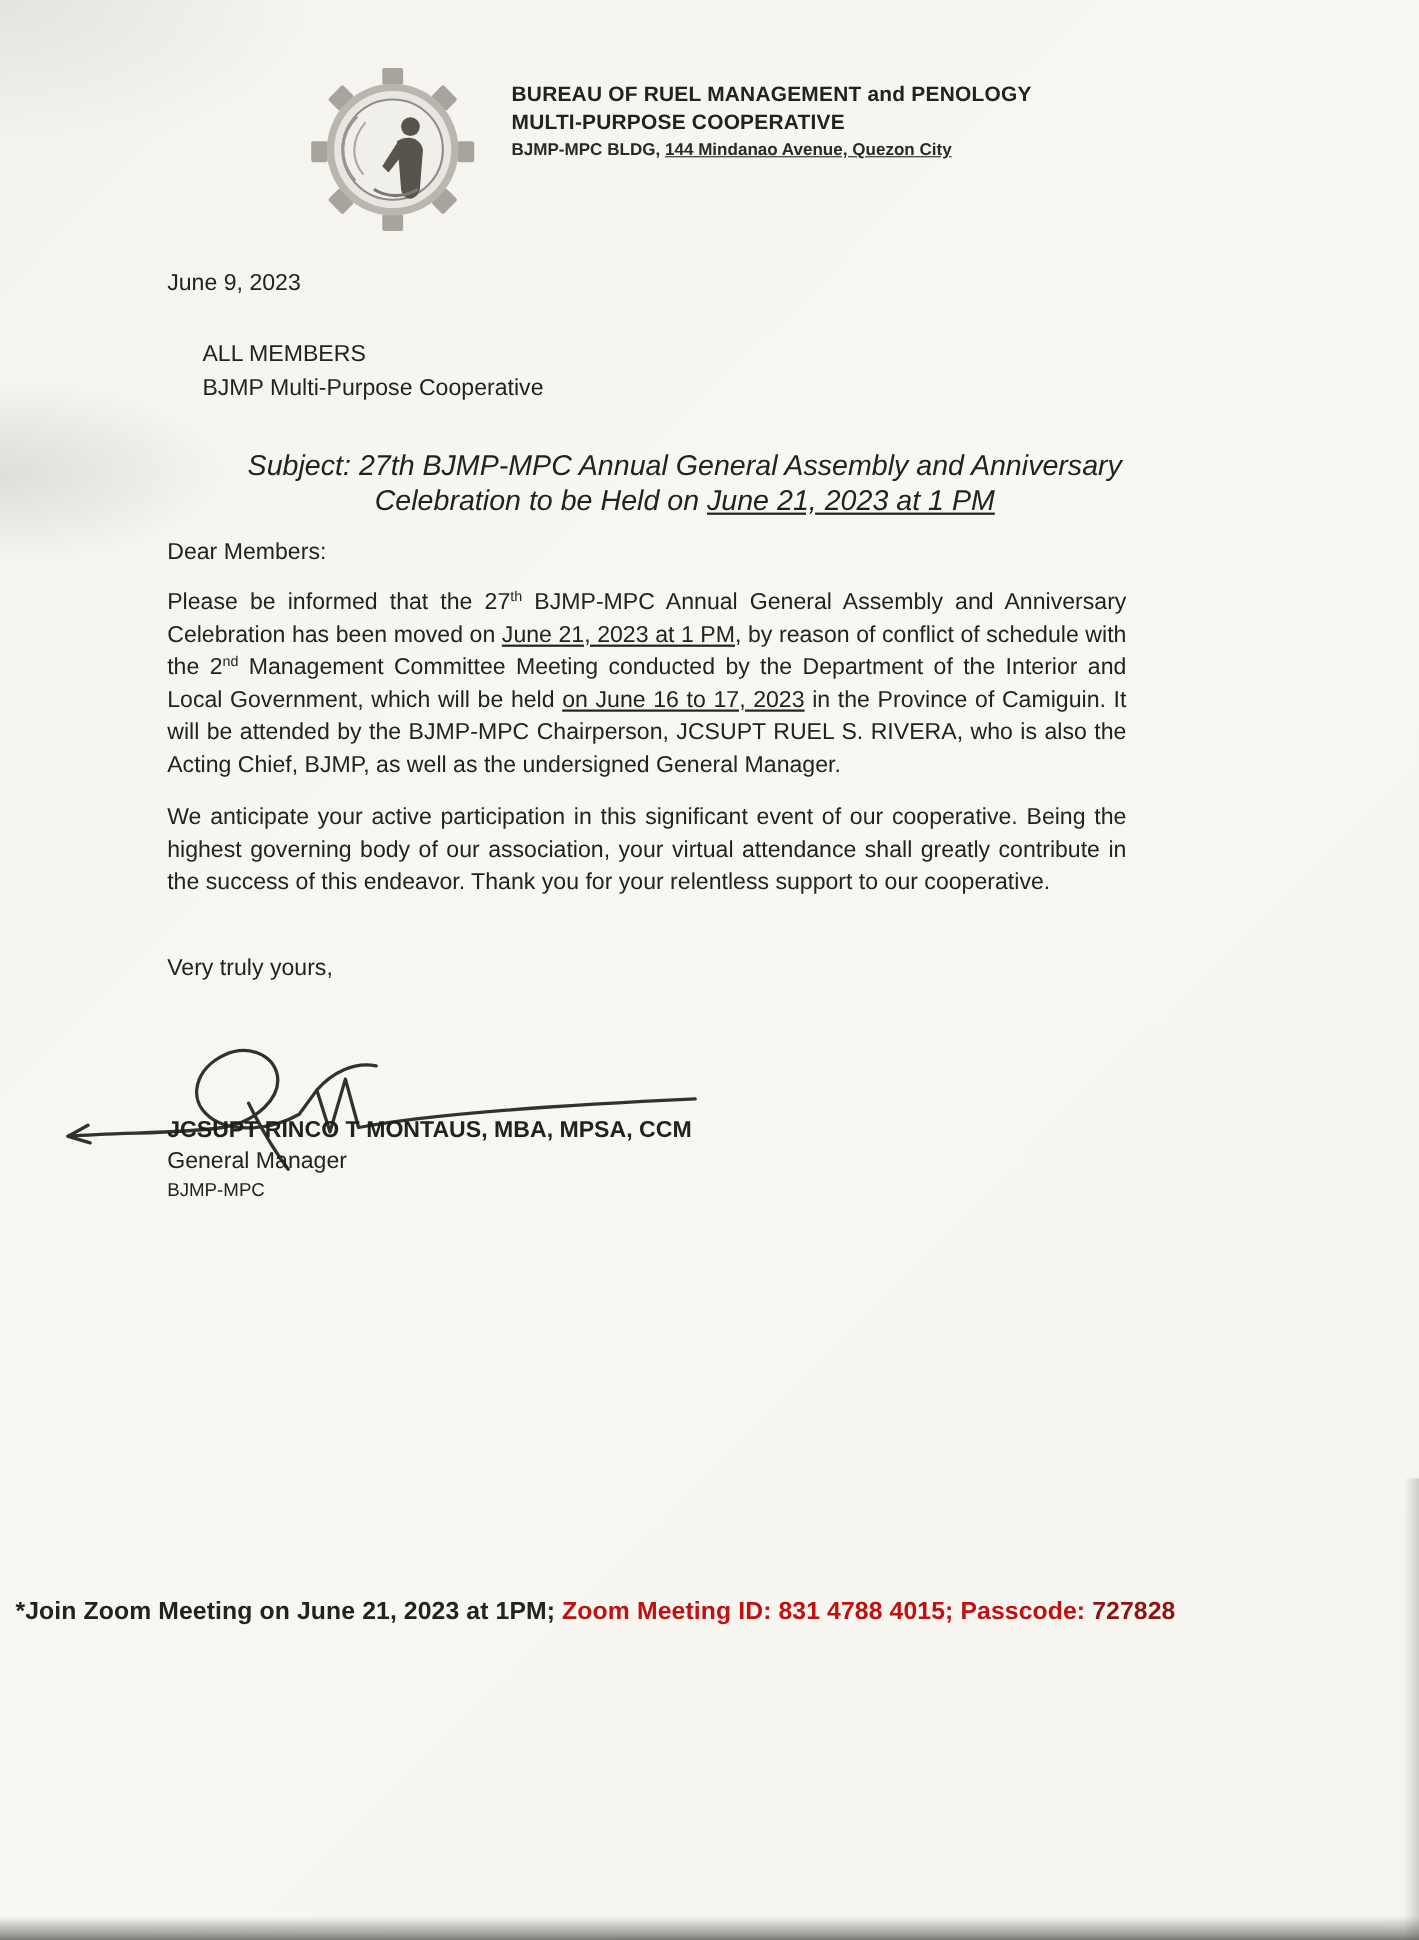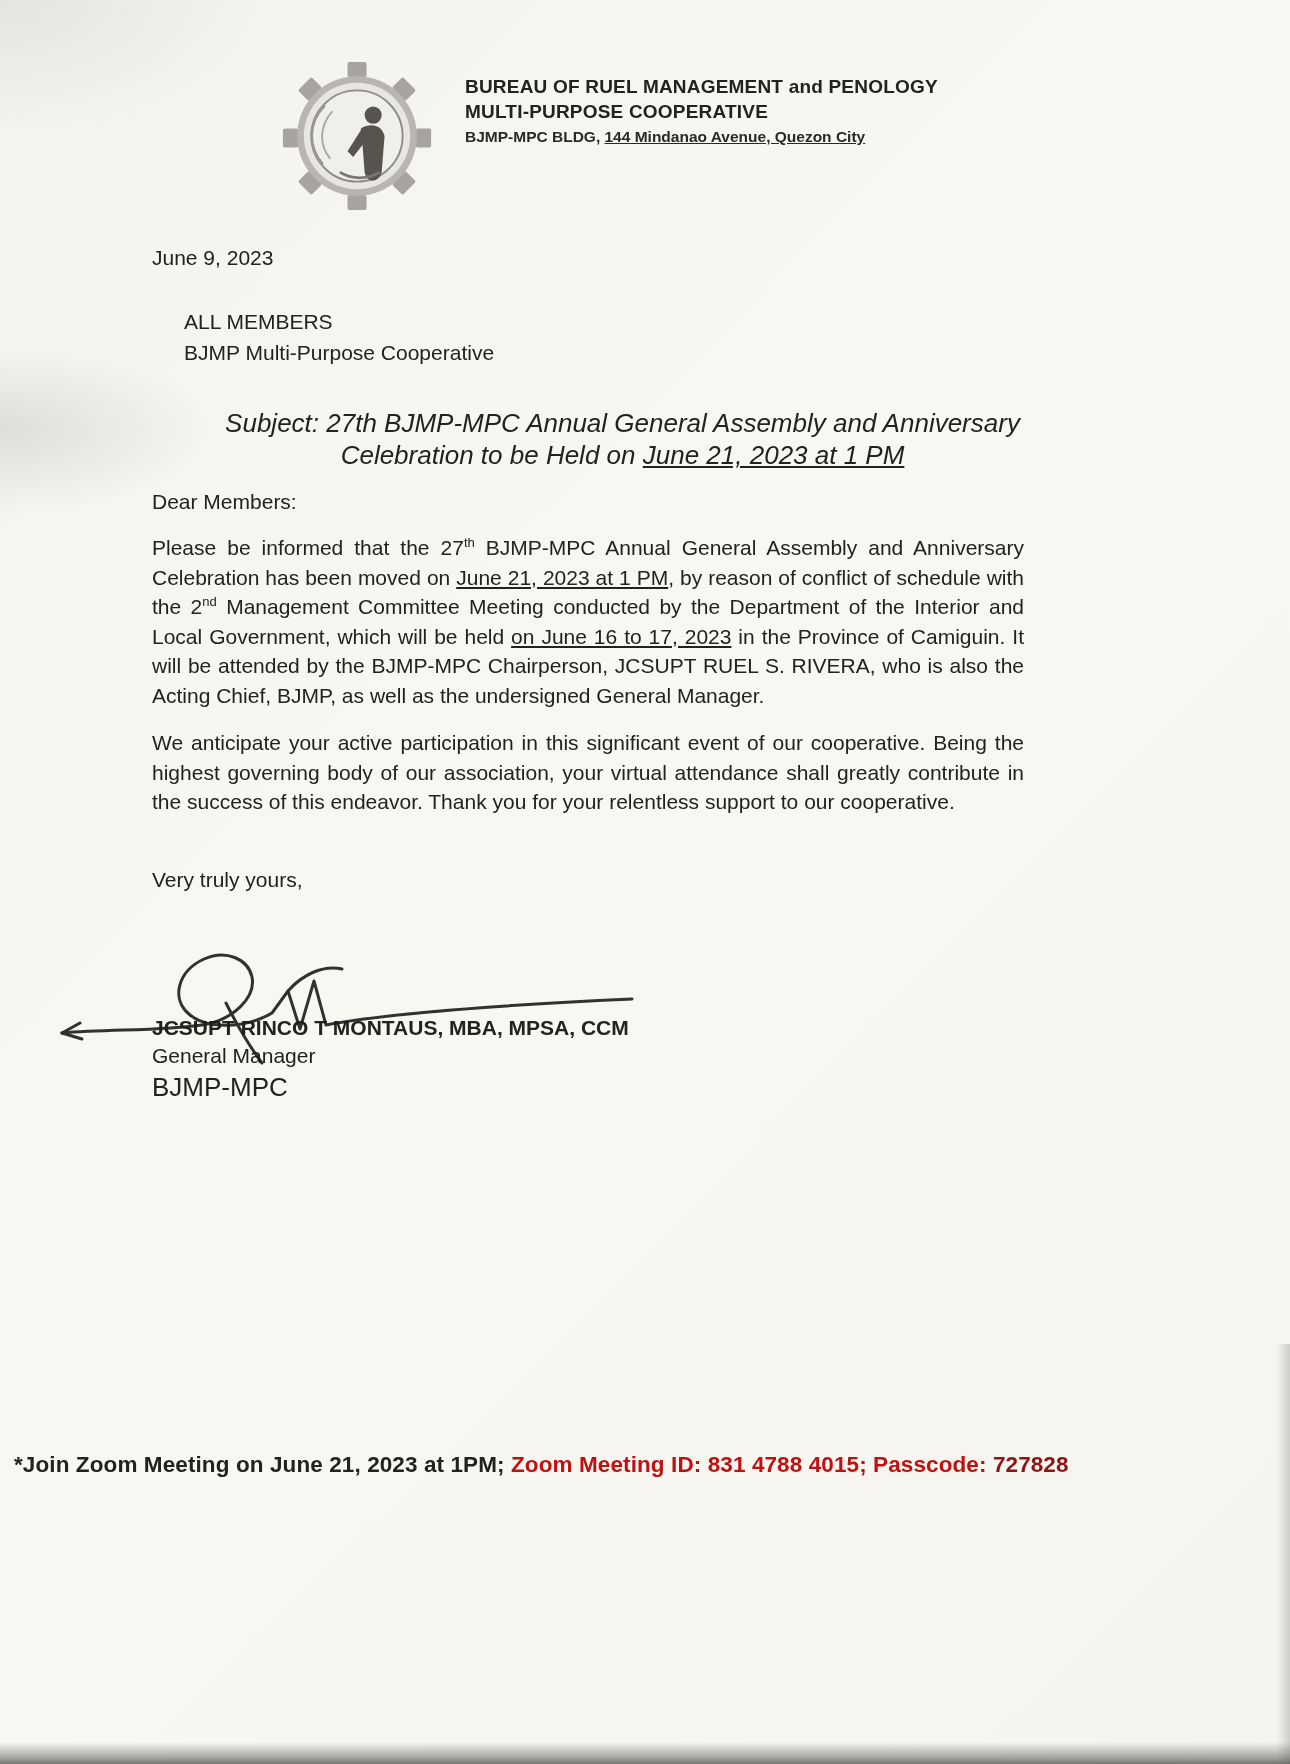--- a/index.html
+++ b/index.html
@@ -36,21 +36,21 @@
   .para { left:152px; width:872px; font-size:21px; line-height:29.5px;
           text-align:justify; }
   .p1 { top:533px; }
   .p2 { top:728px; }
 
   .closing { left:152px; top:868px; font-size:21px; }
 
   .sig-svg { left:50px; top:935px; width:600px; height:135px; pointer-events:none; z-index:3; }
   .sig-name  { left:152px; top:1016px; font-size:21px; font-weight:700; z-index:2; }
   .sig-title { left:152px; top:1044px; font-size:21px; z-index:2; }
-  .sig-org   { left:152px; top:1072px; font-size:26px; z-index:2; }
+  .sig-org   { left:152px; top:1072px; font-size:17px; z-index:2; }
 
   .footnote { left:14px; top:1452px; width:1268px; font-size:22.5px;
               font-weight:700; white-space:nowrap; letter-spacing:0.1px; }
 
   .bottom-shadow { left:0; bottom:0; width:100%; height:22px;
     background:linear-gradient(to bottom, rgba(70,70,66,0) 0%, rgba(70,70,66,0.45) 70%, rgba(50,50,47,0.65) 100%); }
   .edge-right { right:0; bottom:0; width:14px; height:420px;
     background:linear-gradient(to right, rgba(90,90,85,0) 0%, rgba(90,90,85,0.25) 100%); }
 </style>
 </head>

